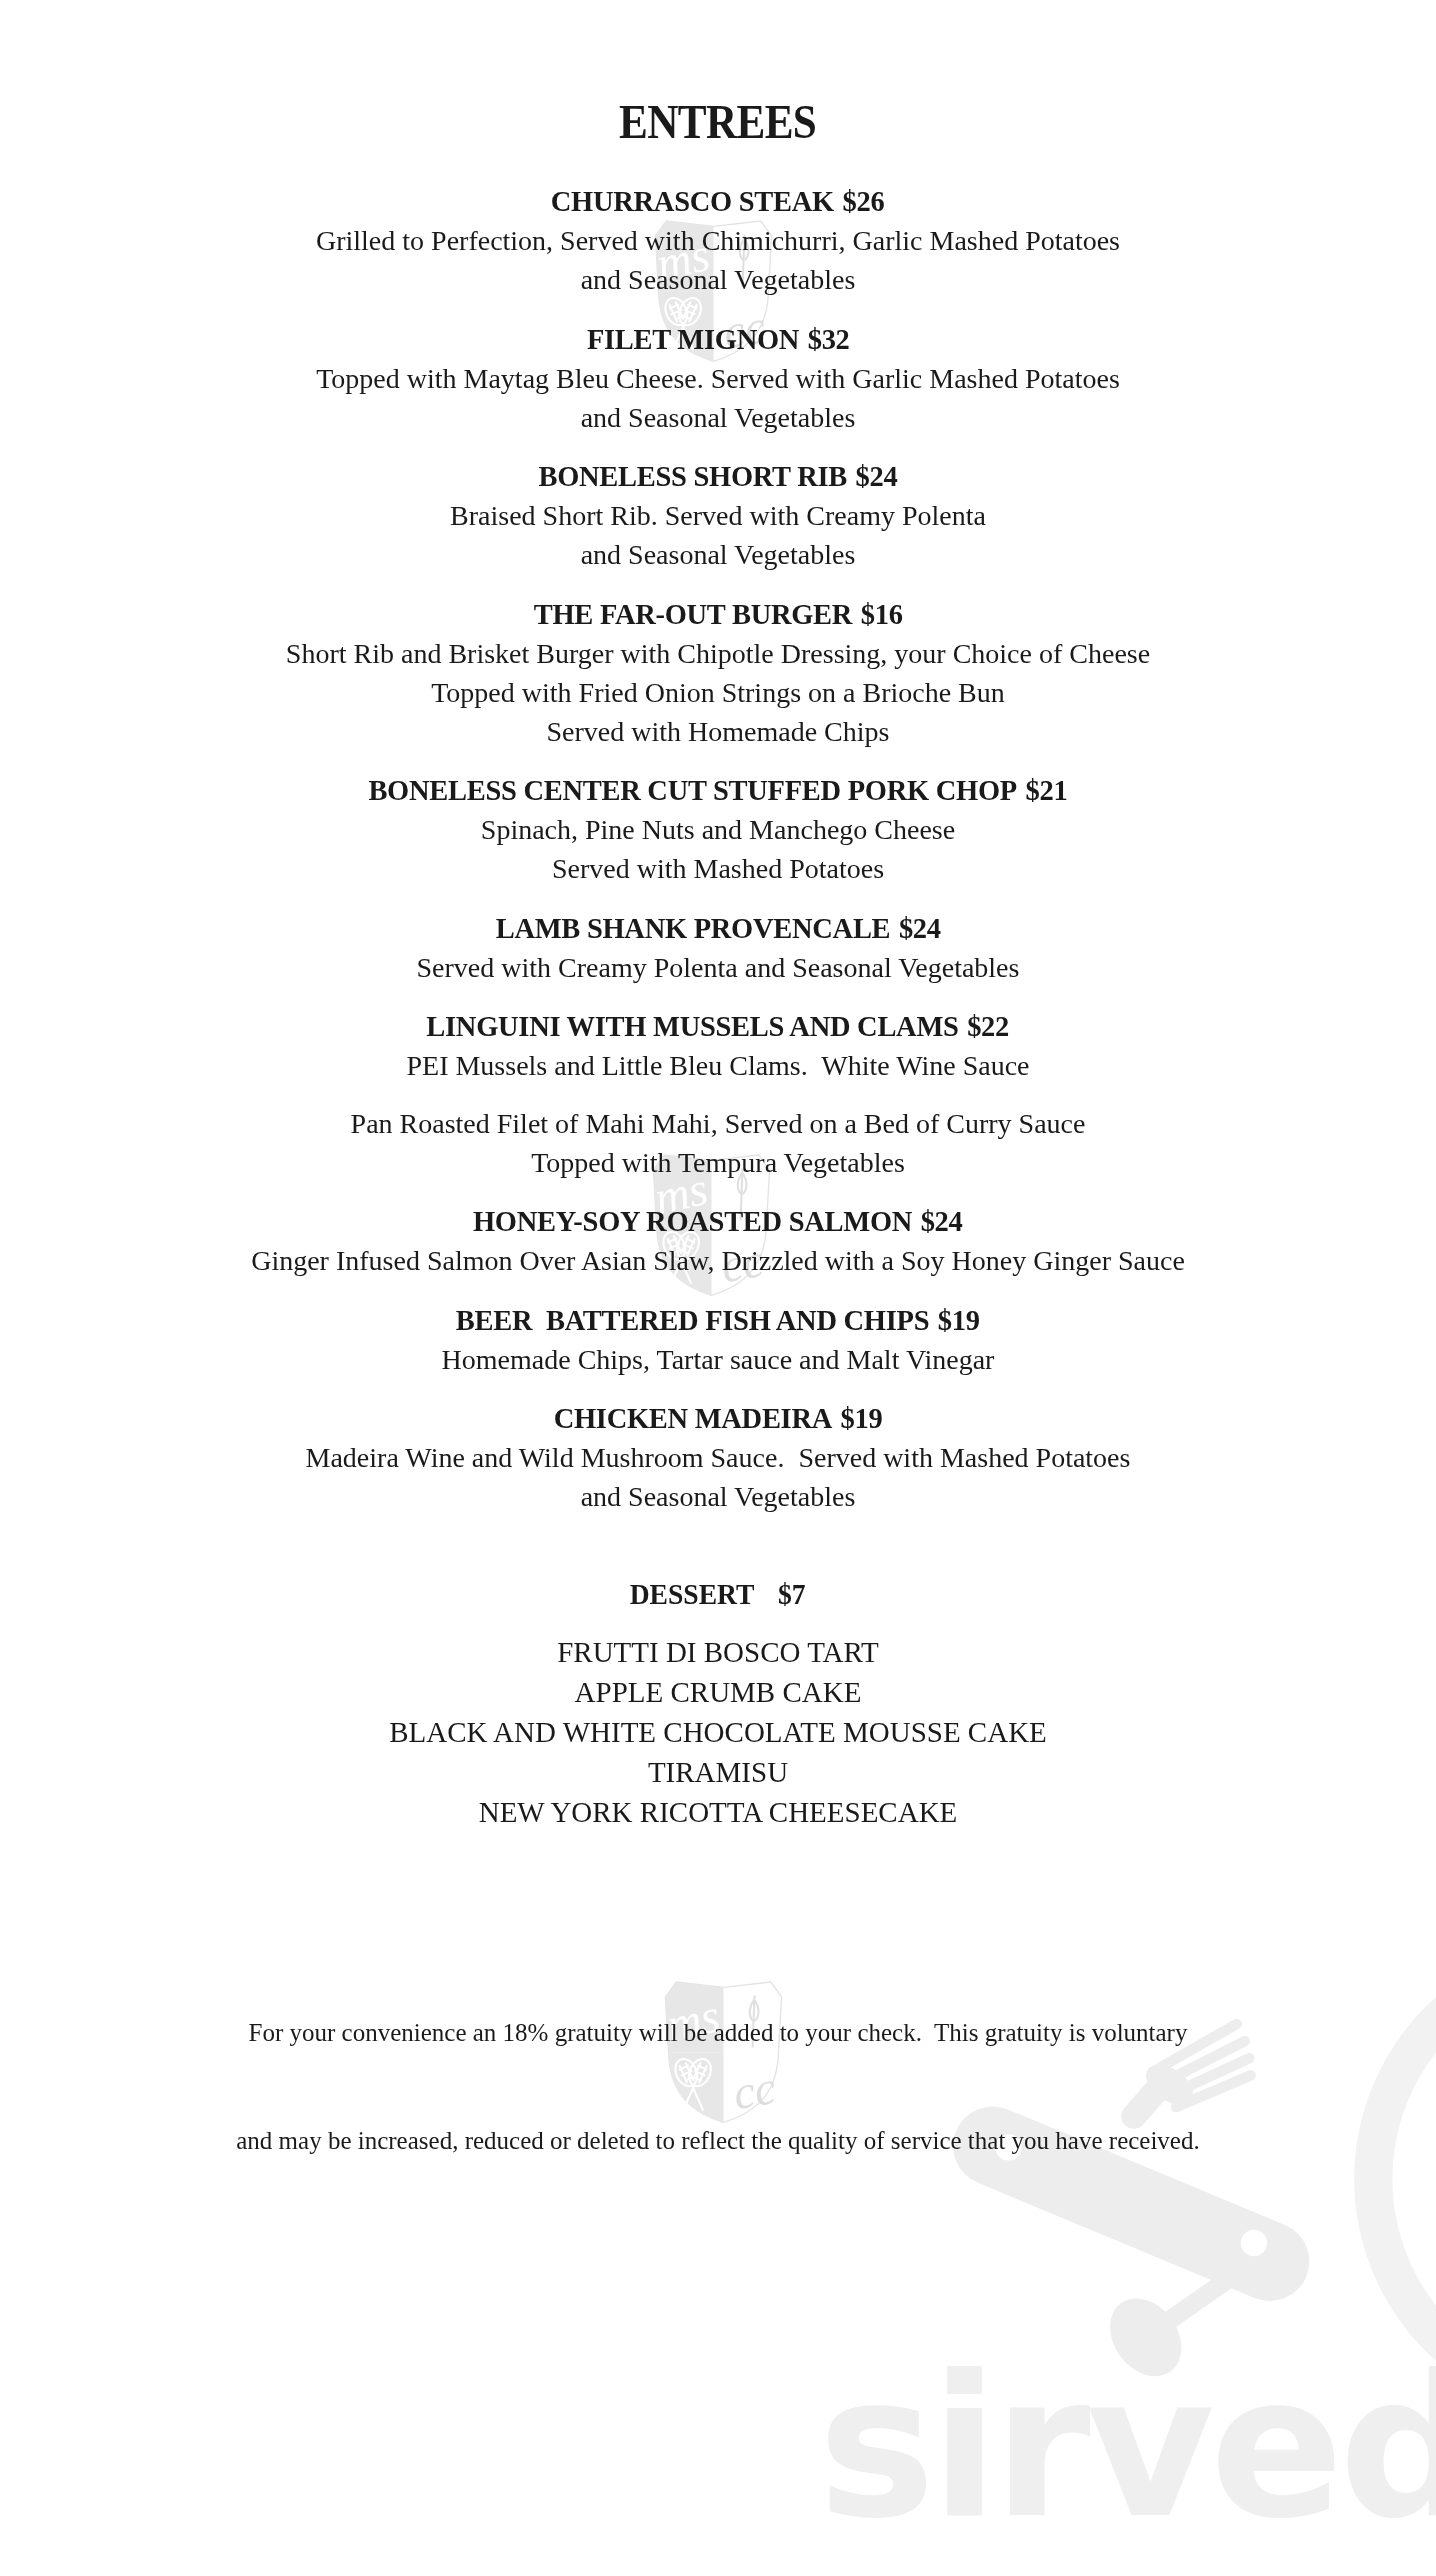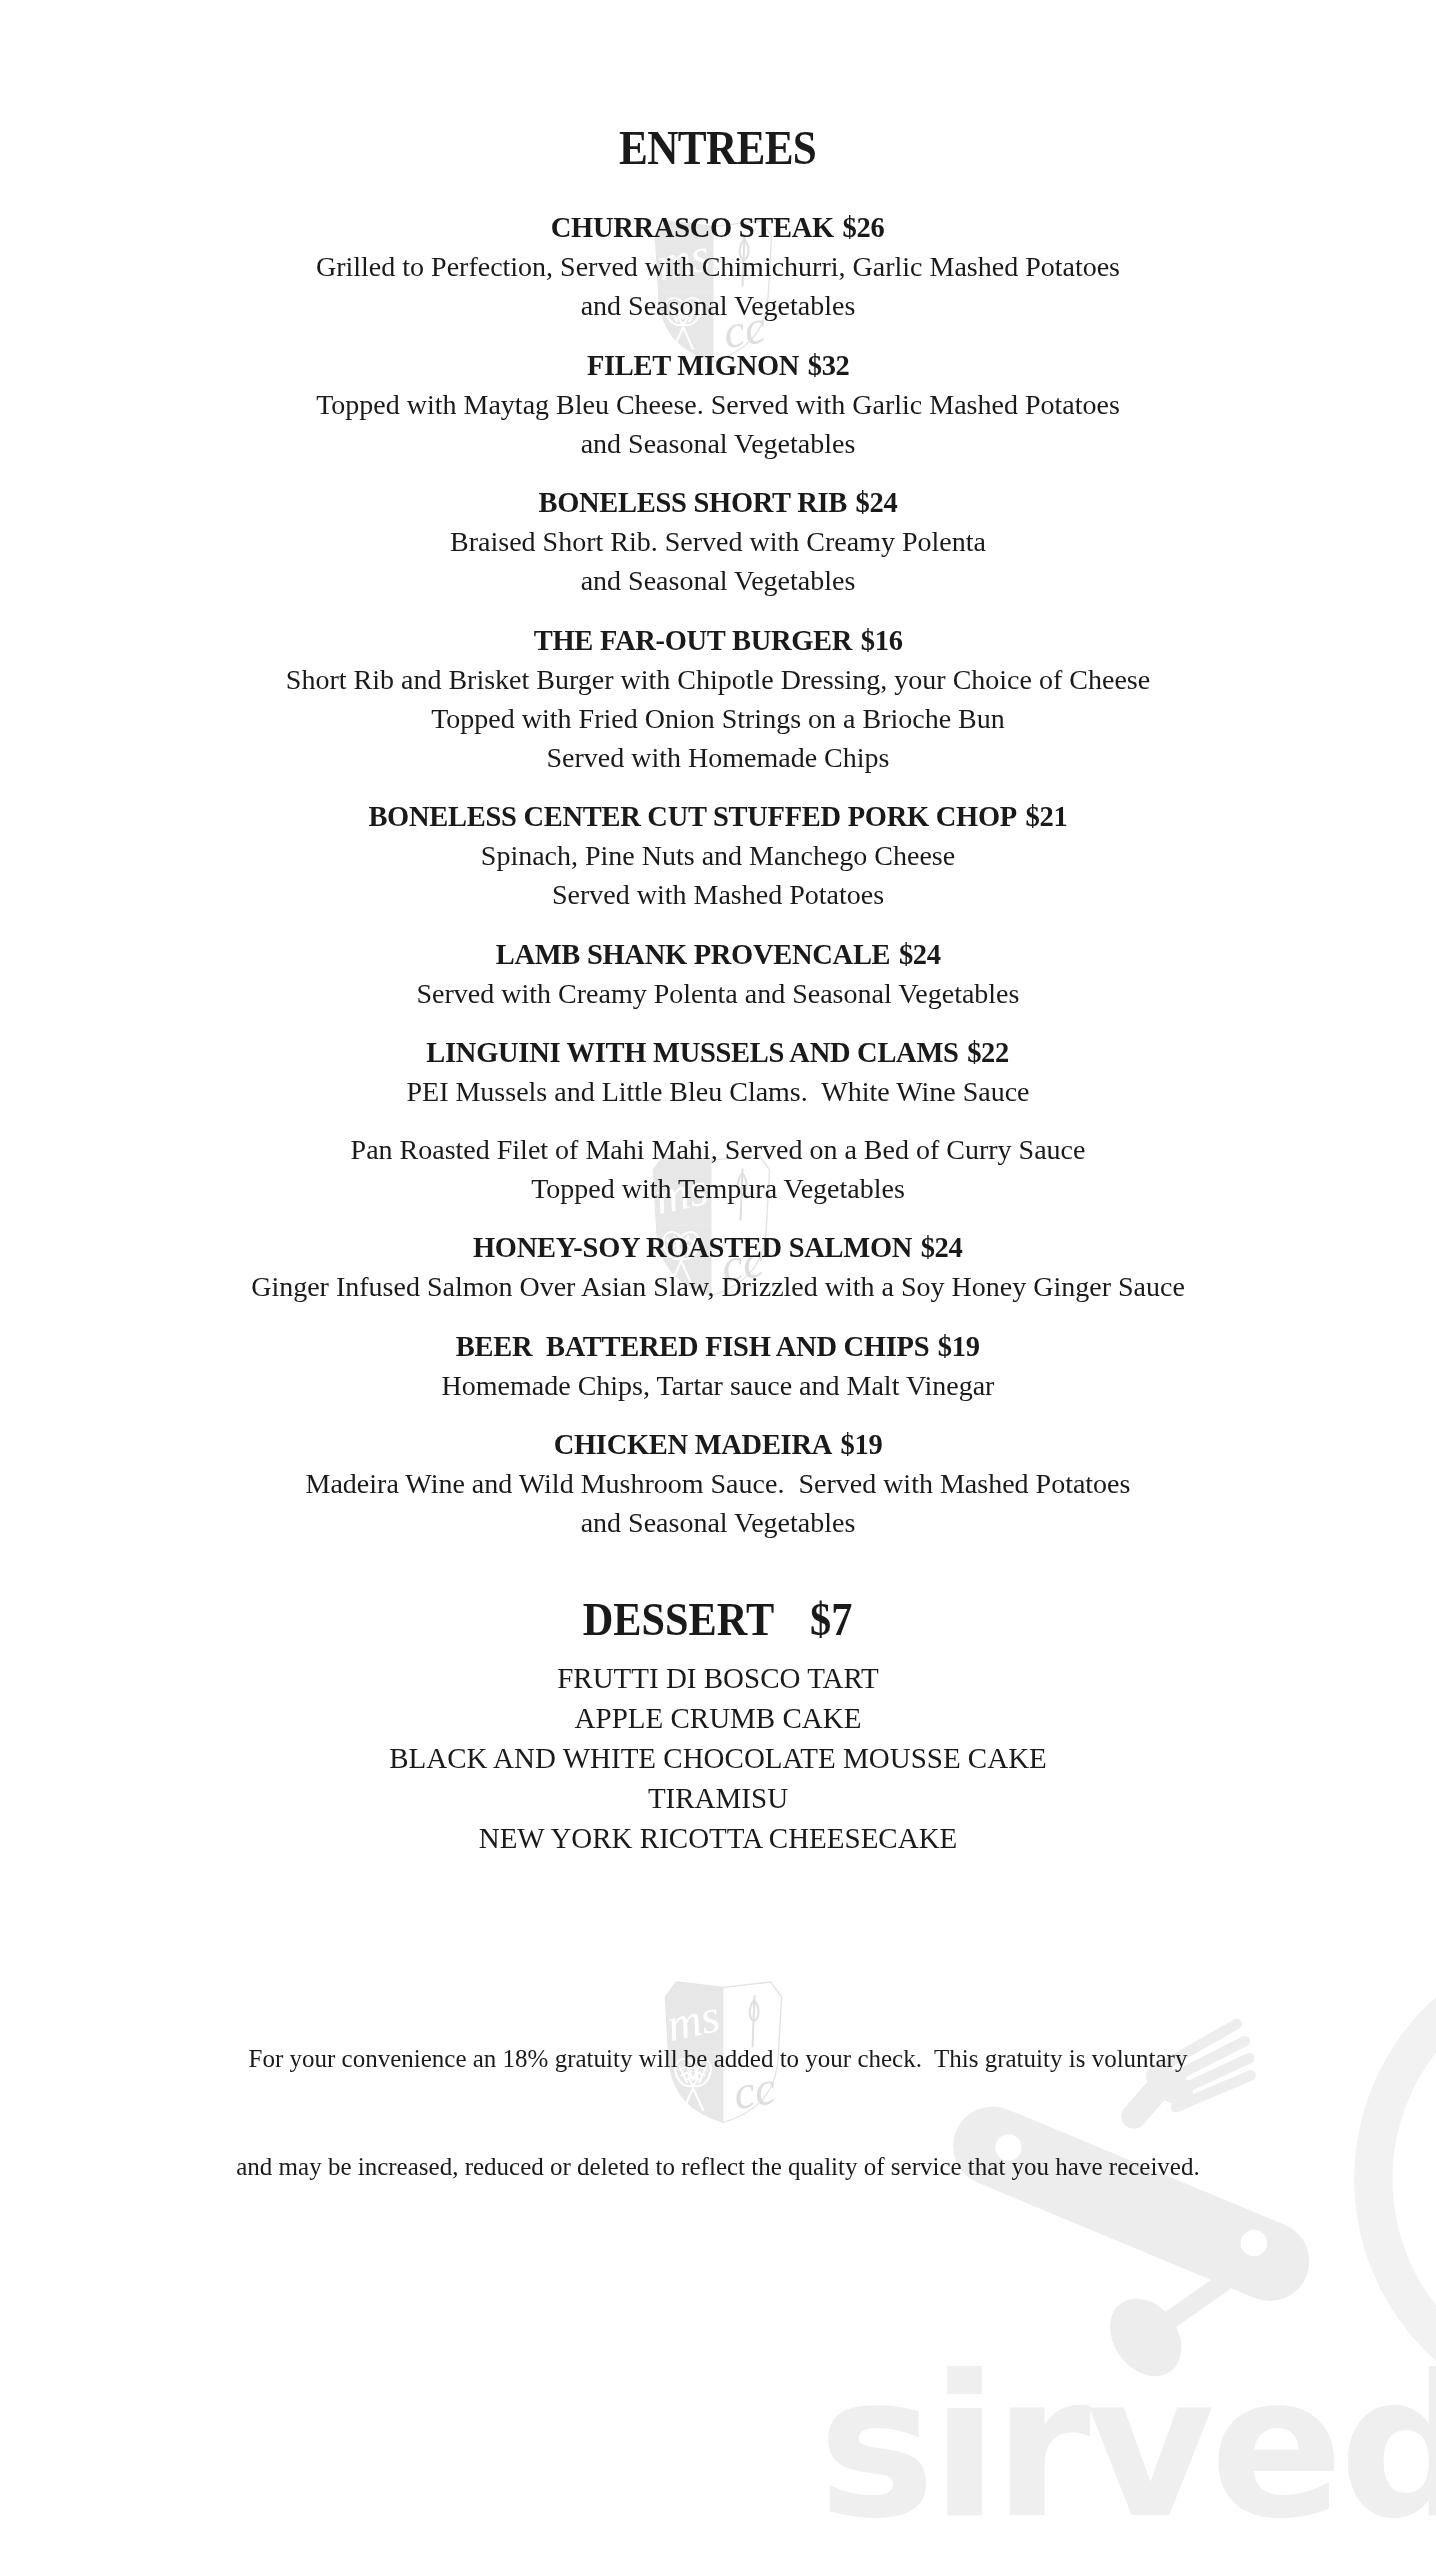--- a/index.html
+++ b/index.html
@@ -5,29 +5,29 @@
   html,body{margin:0;padding:0;background:#ffffff;}
   .page{
     position:relative;
     width:1436px;height:2576px;
     background:#ffffff;
     overflow:hidden;
     font-family:"Liberation Serif",serif;
     color:#1a1a1a;
   }
   .wm{position:absolute;z-index:0;}
-  .menu{position:relative;z-index:1;text-align:center;padding-top:115px;}
+  .menu{position:relative;z-index:1;text-align:center;padding-top:89px;}
   .section-title{font-size:48px;font-weight:bold;line-height:66px;margin-bottom:25px;}
   .section-title .squeeze{display:inline-block;transform:scaleX(0.90);letter-spacing:-0.7px;}
   .item{margin-bottom:18.5px;}
   .item-heading{font-size:30px;font-weight:bold;line-height:41px;white-space:pre-wrap;}
   .item-heading .squeeze{display:inline-block;transform:scaleX(0.95);letter-spacing:-0.3px;}
   .price{margin-left:0.30em;}
   .item-desc{font-size:28px;line-height:39px;white-space:pre-wrap;font-family:Liberation Serif, serif;}
-  .dessert-title{font-size:46px;font-weight:bold;line-height:63px;margin-top:46px;margin-bottom:6.6px;}
+  .dessert-title{font-size:30px;font-weight:bold;line-height:63px;margin-top:46px;margin-bottom:6.6px;}
   .dessert-title .squeeze{display:inline-block;transform:scaleX(0.92);}
   .dessert-title .price{margin-left:0.85em;}
   .dessert-item{font-size:29px;line-height:40px;}
   .footer{margin-top:111px;font-size:25px;line-height:36px;white-space:pre-wrap;}
   .brand-wm{
     position:absolute;left:818px;top:2348px;z-index:0;
     font-family:"DejaVu Sans",sans-serif;font-weight:bold;
     font-size:197px;line-height:1;letter-spacing:-4.6px;color:#efefef;
   }
 </style>

